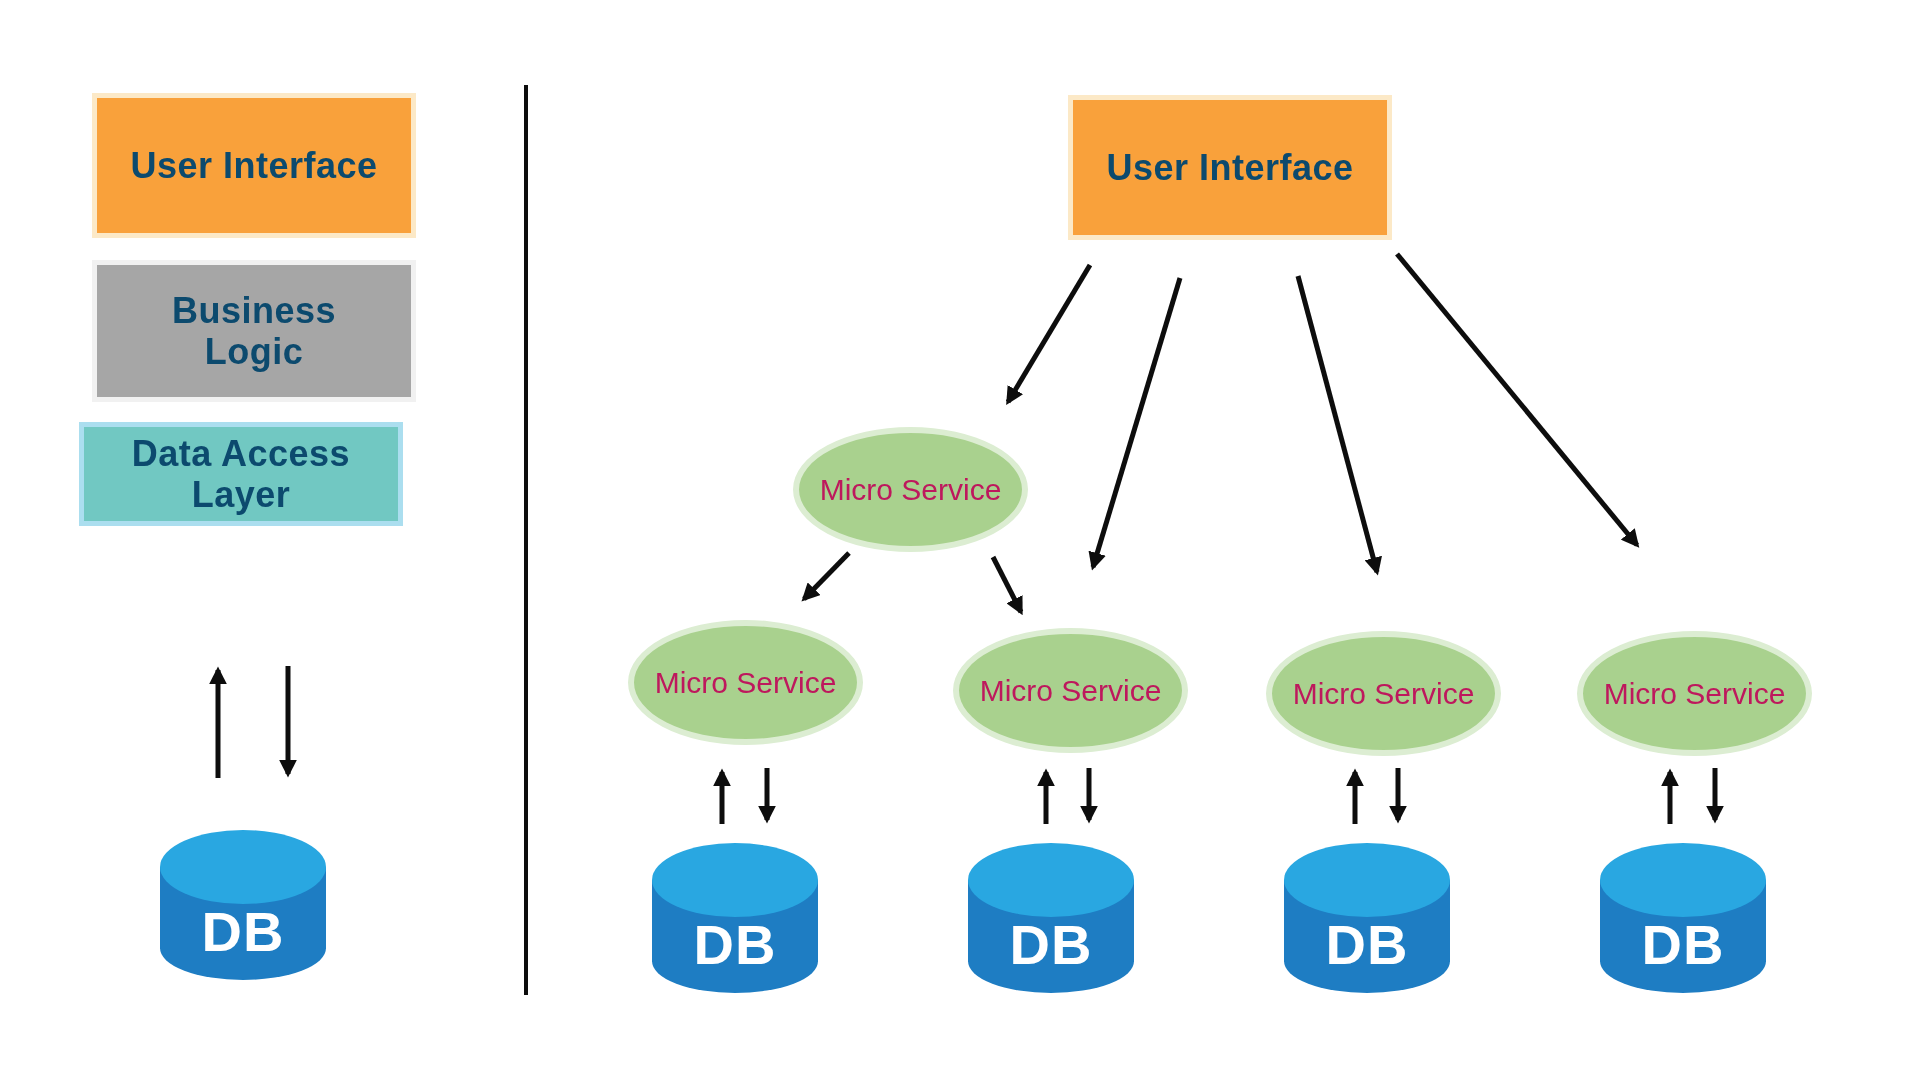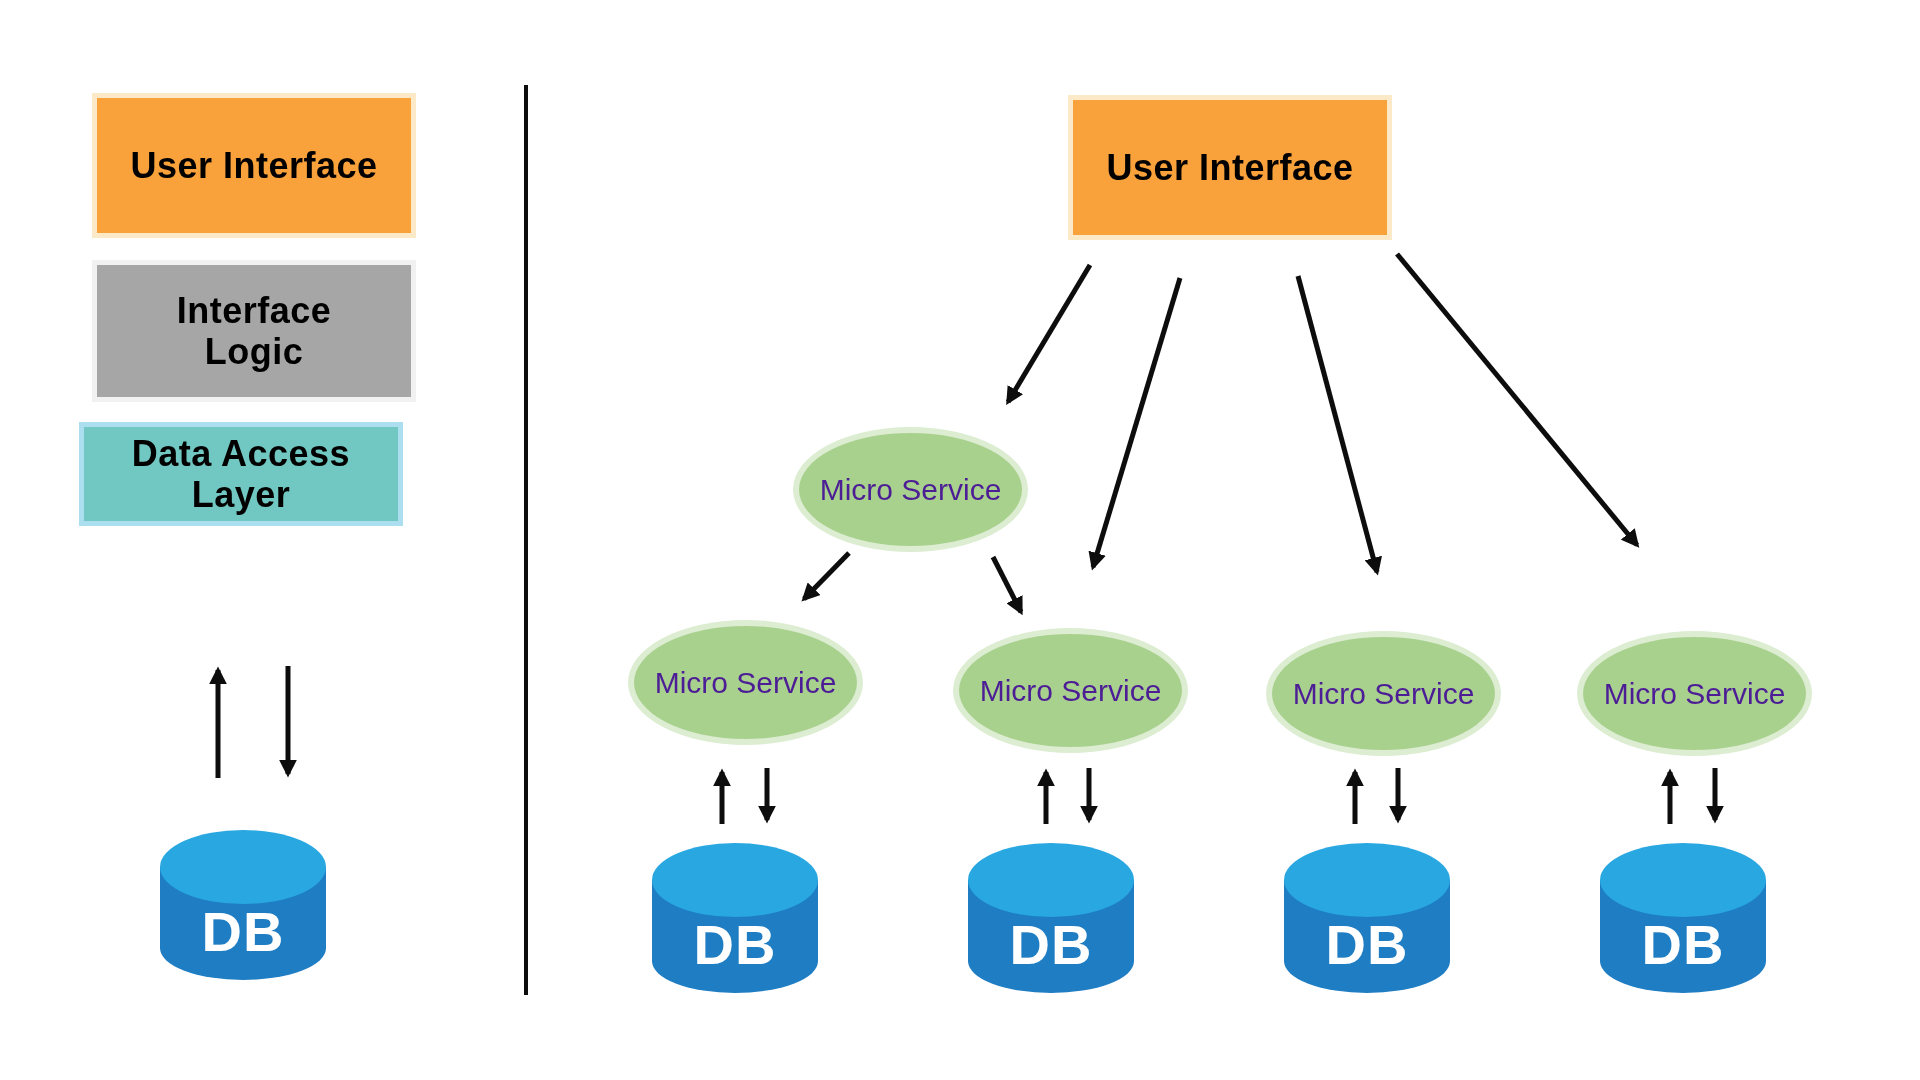--- a/index.html
+++ b/index.html
@@ -17,21 +17,21 @@
   }
   
   .layer-box {
     position: absolute;
     width: 324px;
     box-sizing: border-box;
     display: flex;
     align-items: center;
     justify-content: center;
     text-align: center;
-    color: #000000;
+    color: #0c4a6e;
     font-weight: 700;
     font-size: 36px;
     line-height: 1.15;
     white-space: pre-line;
     letter-spacing: 0.5px;
   }
   .box-orange { background: #F9A13B; border: 5px solid #FCE9C7; }
   .box-gray   { background: #A6A6A6; border: 5px solid #F1F1F1; }
   .box-teal   { background: #71C8C2; border: 5px solid #ABDEEF; }
 
@@ -55,21 +55,21 @@
     position: absolute;
     width: 235px;
     height: 125px;
     box-sizing: border-box;
     border-radius: 50%;
     background: #A9D18E;
     border: 6px solid #DCEDD2;
     display: flex;
     align-items: center;
     justify-content: center;
-    color: #4c1d95;
+    color: #be185d;
     font-size: 30px;
     font-weight: 400;
     white-space: nowrap;
   }
   #ms-top { left: 793px;  top: 427px; }
   #ms-1   { left: 628px;  top: 620px; }
   #ms-2   { left: 953px;  top: 628px; }
   #ms-3   { left: 1266px; top: 631px; }
   #ms-4   { left: 1577px; top: 631px; }
 
@@ -135,21 +135,21 @@
 </head>
 <body>
 
 <div class="canvas">
 
   <div class="layer-box box-orange" id="mono-ui">
     <span>User Interface</span>
   </div>
 
   <div class="layer-box box-gray" id="mono-bl">
-    <span>Interface
+    <span>Business
 Logic</span>
   </div>
 
   <div class="layer-box box-teal" id="mono-dal">
     <span>Data Access
 Layer</span>
   </div>
 
   <div class="db" id="db-mono">
     <div class="db-body"></div>

